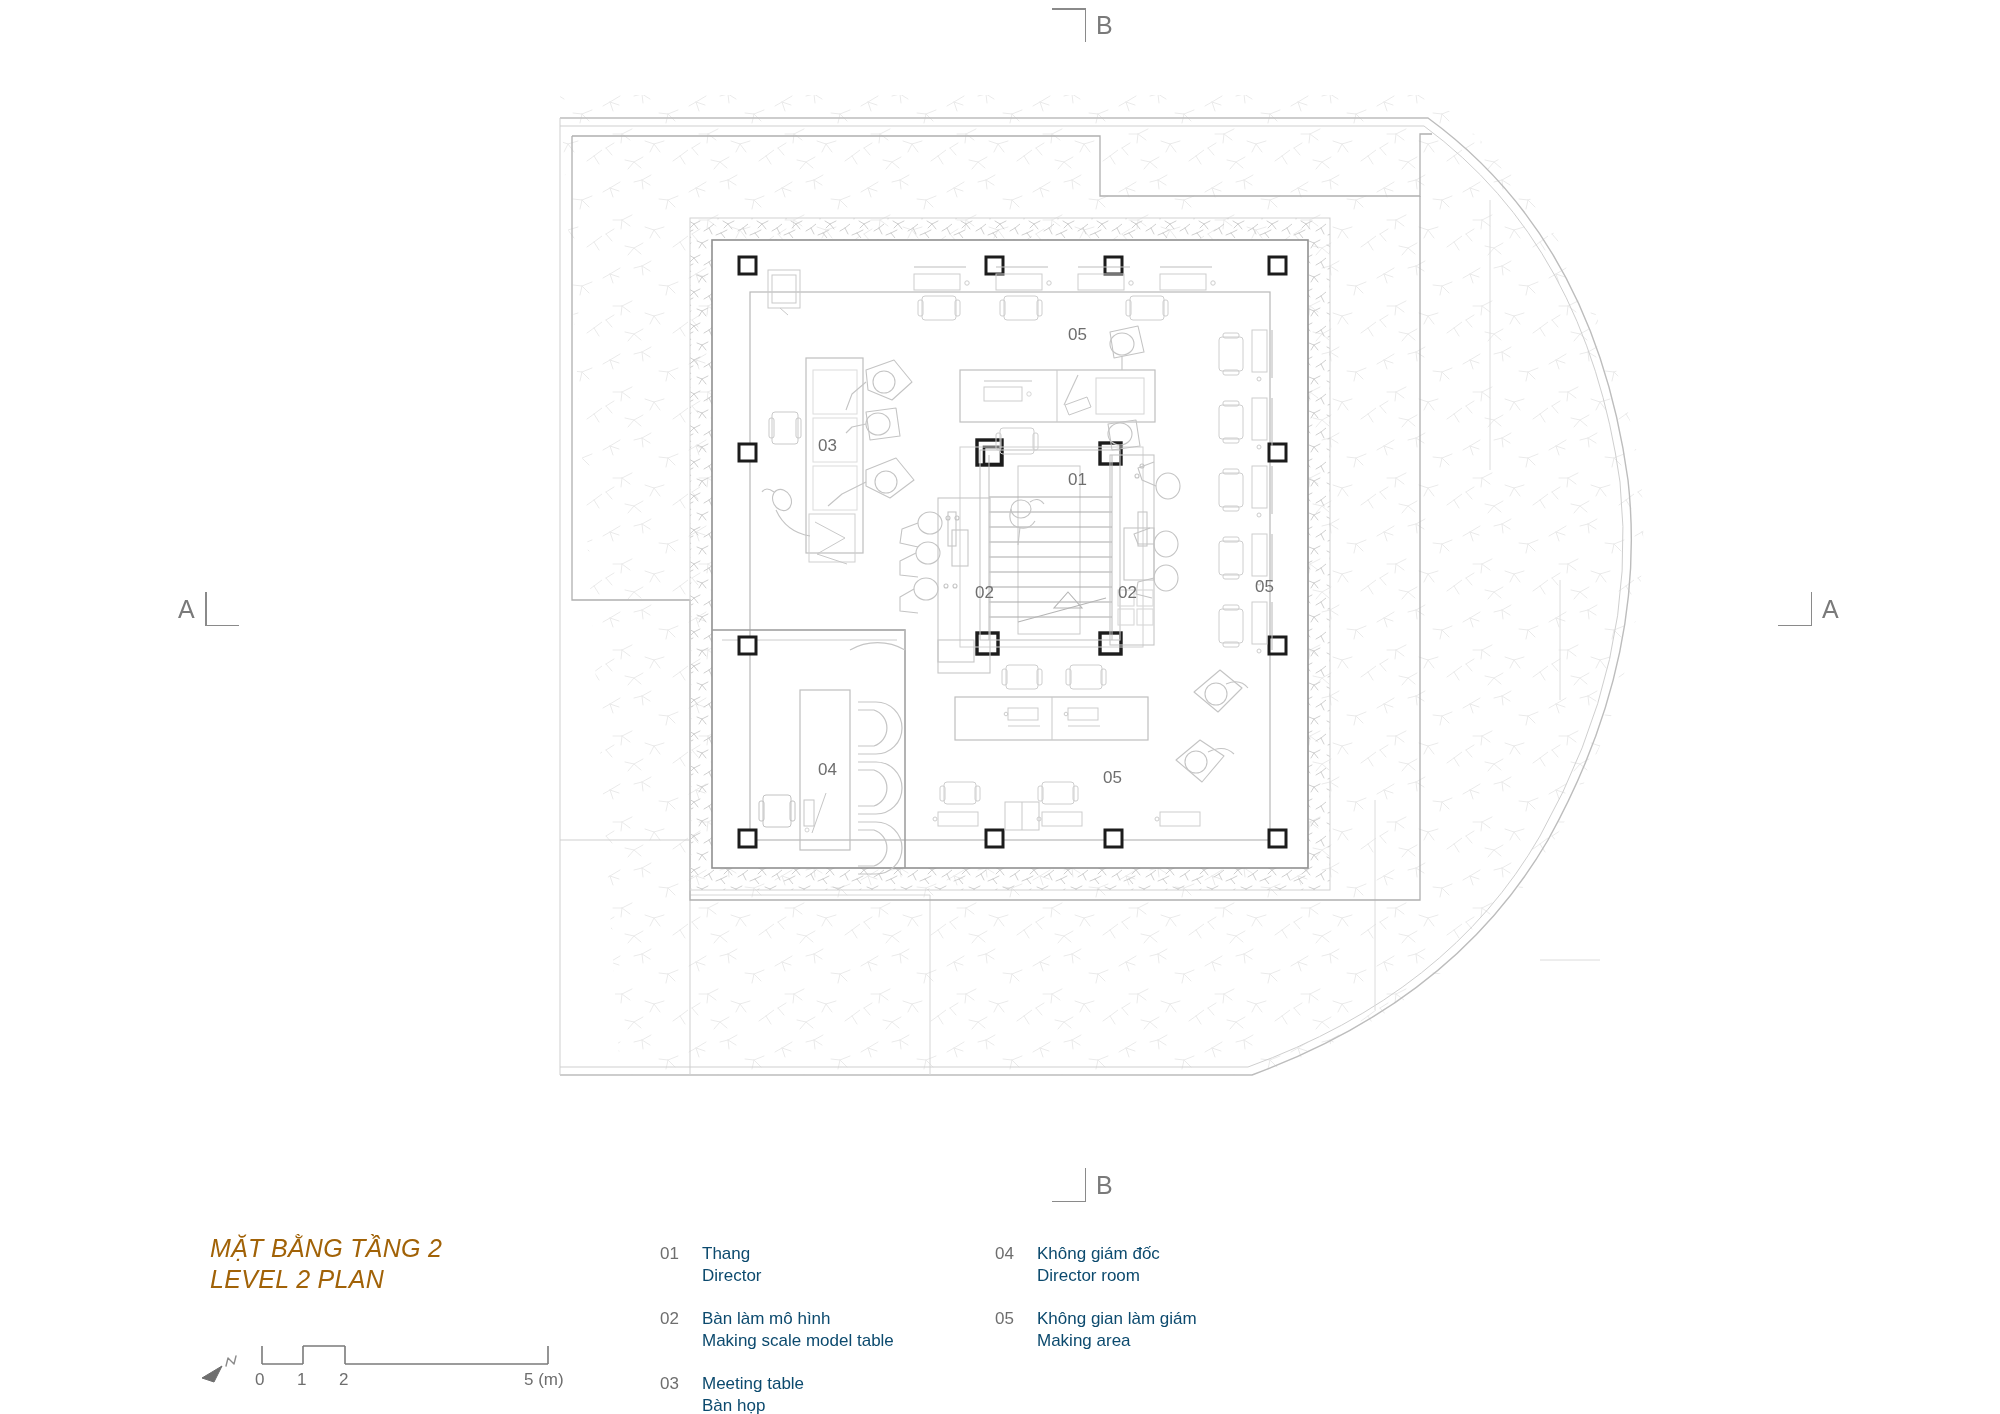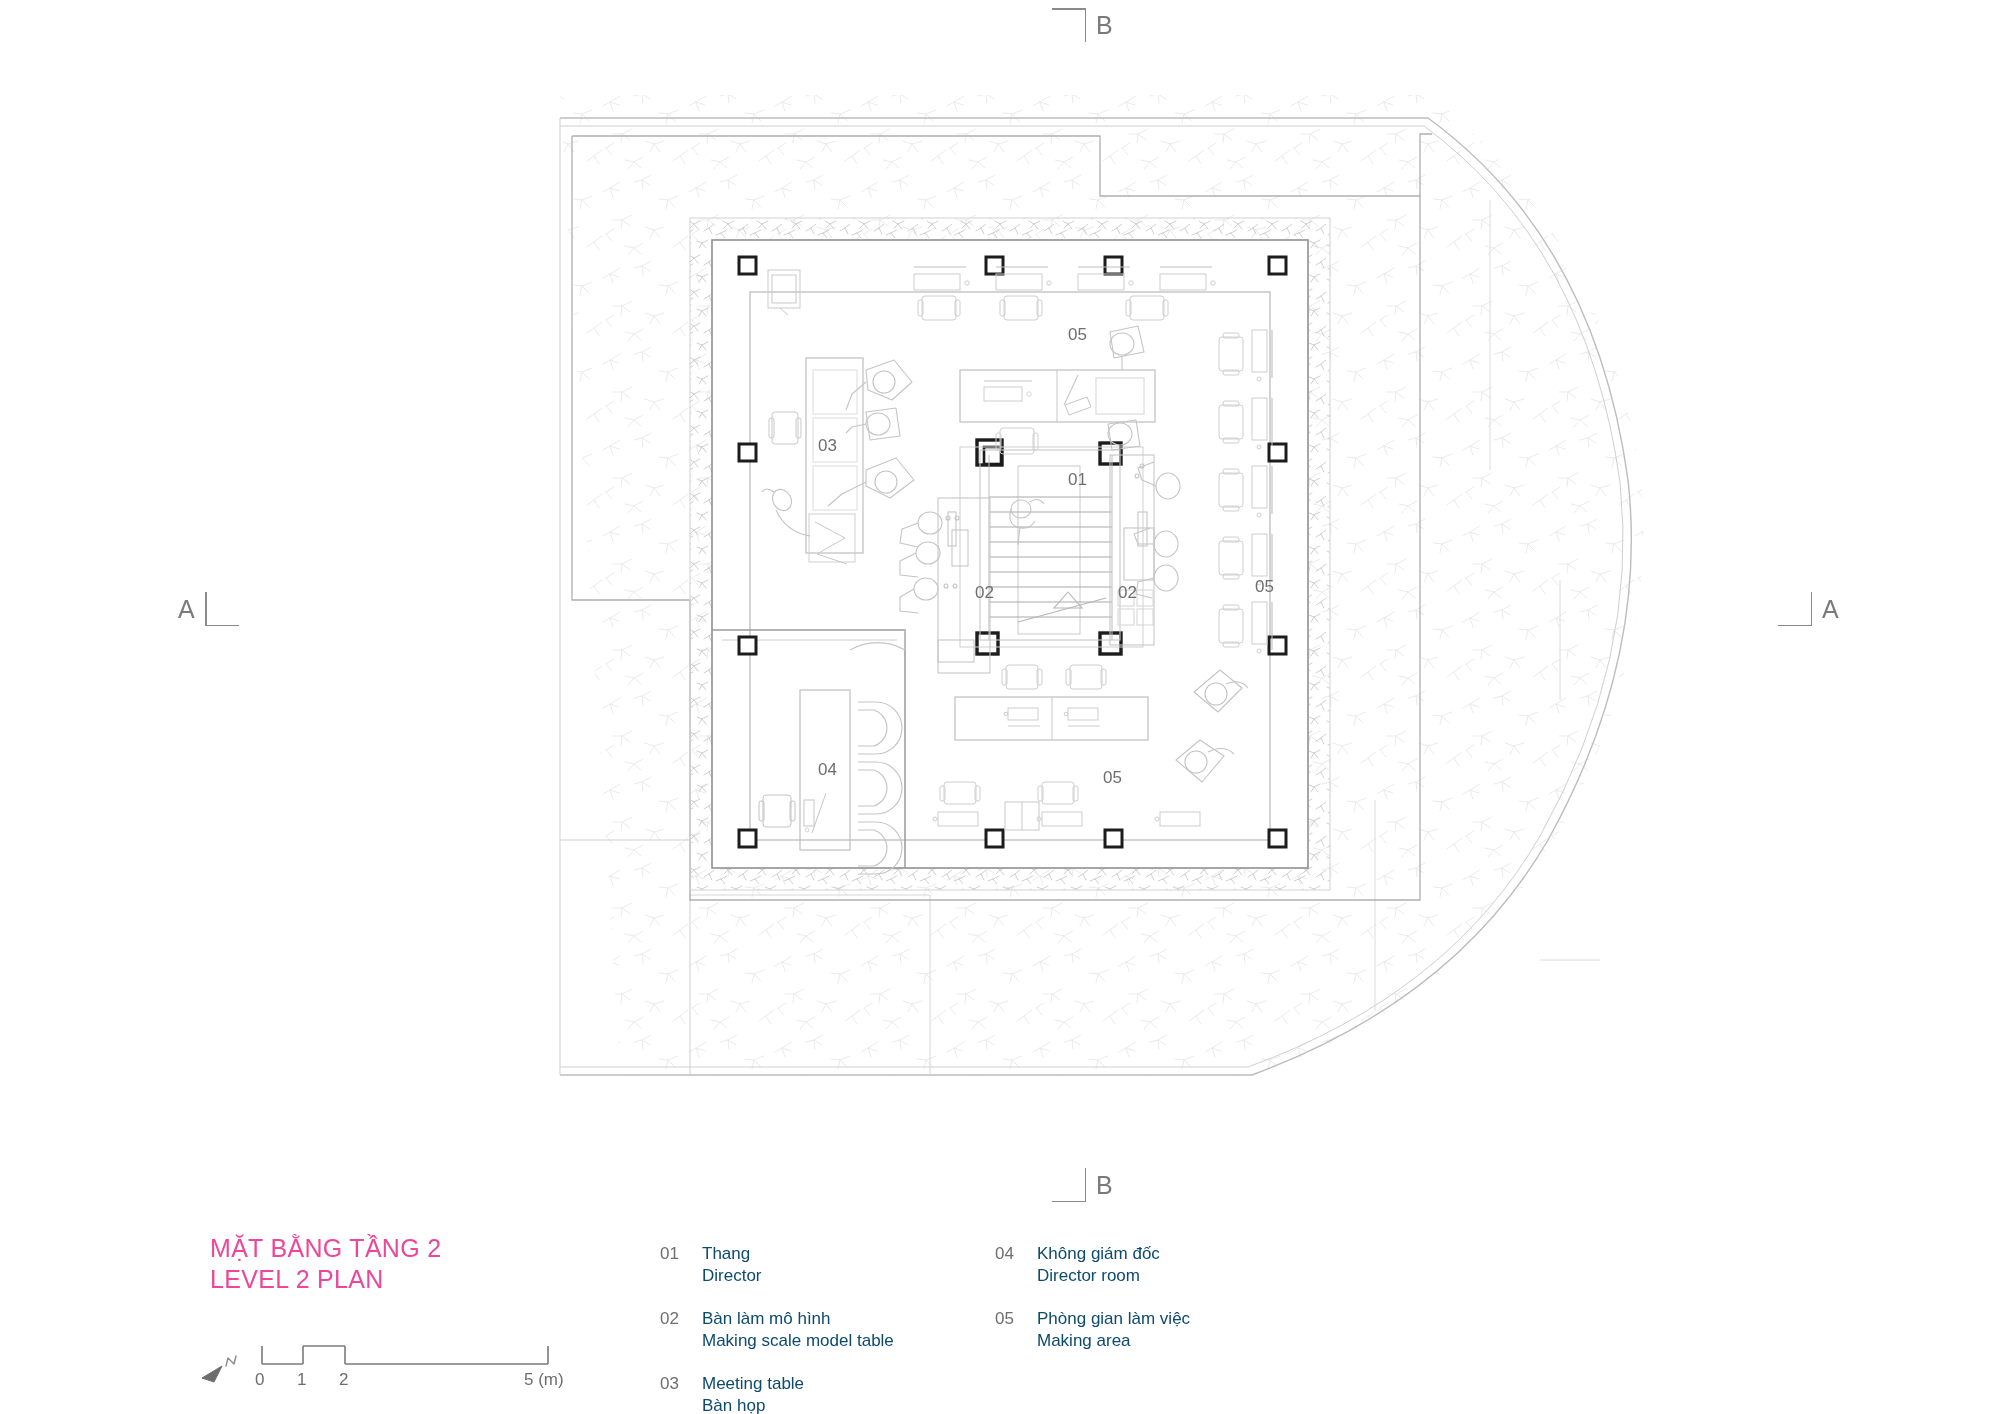--- a/index.html
+++ b/index.html
@@ -69,23 +69,24 @@
 
   
   #titleblock {
     position: absolute;
     left: 210px;
     top: 1233px;
   }
   #titleblock .t-line {
     font-size: 25px;
     line-height: 31px;
-    color: #ec4899;
+    color: #a16207;
     white-space: nowrap;
     letter-spacing: 0.3px;
+    font-style: italic;
   }
 
   
   #scalebar {
     position: absolute;
     left: 200px;
     top: 1338px;
     width: 360px;
     height: 60px;
   }
@@ -661,17 +662,17 @@
     <div class="legend-item">
       <span class="legend-num">04</span>
       <span class="legend-txt">
         <div>Không giám đốc</div>
         <div>Director room</div>
       </span>
     </div>
     <div class="legend-item">
       <span class="legend-num">05</span>
       <span class="legend-txt">
-        <div>Phòng gian làm việc</div>
+        <div>Không gian làm giám</div>
         <div>Making area</div>
       </span>
     </div>
   </div>
 
 </body></html>

